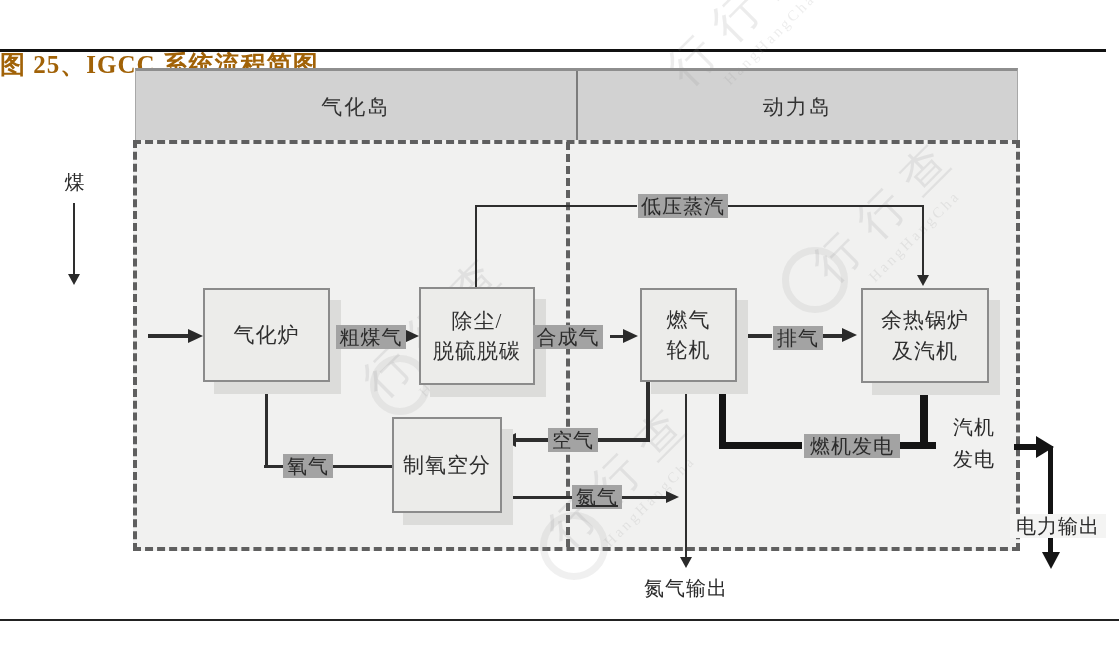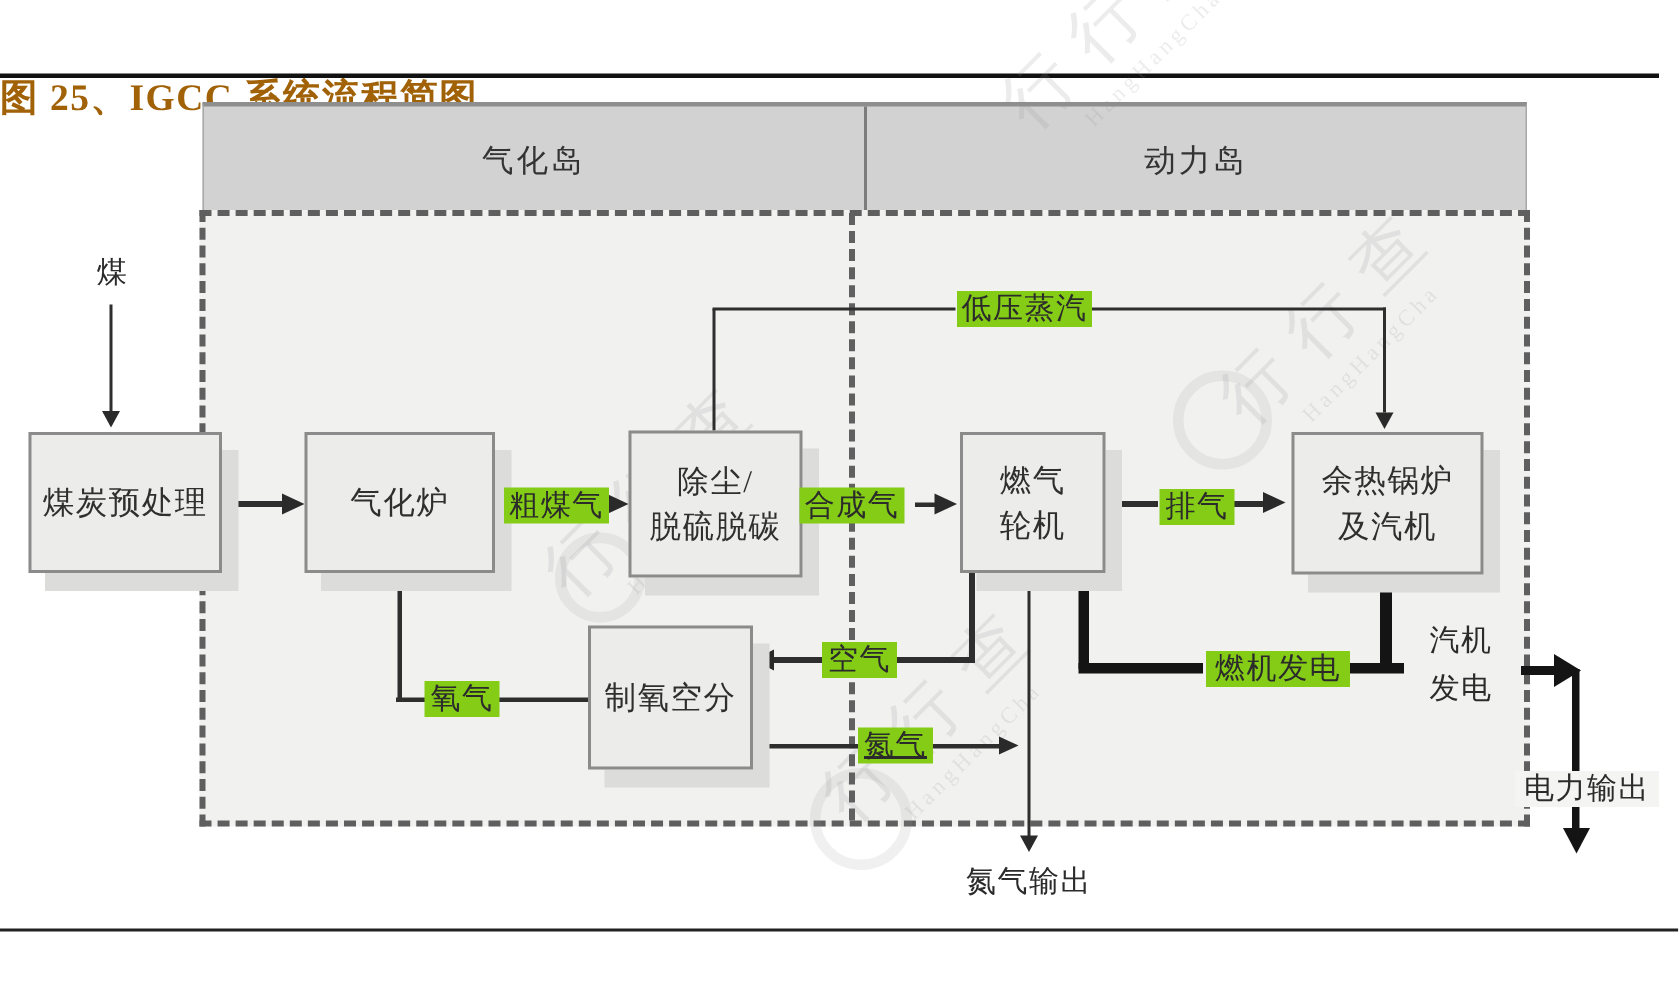--- a/index.html
+++ b/index.html
@@ -62,21 +62,21 @@
   .tr.u-s{border-left:6px solid transparent;border-right:6px solid transparent;border-bottom:11px solid #2a2a2a;}
   .tr.u-m{border-left:7px solid transparent;border-right:7px solid transparent;border-bottom:12px solid #2a2a2a;}
   .tr.r-xl{border-top:11px solid transparent;border-bottom:11px solid transparent;border-left:18px solid #141414;}
   .tr.d-xl{border-left:9px solid transparent;border-right:9px solid transparent;border-top:17px solid #141414;}
 
   
   .lbl{
     position:absolute;font-size:20px;color:#2b2b2b;text-align:center;white-space:nowrap;
     letter-spacing:1px;line-height:1.2;
   }
-  .lbl.bg{background:#84cc16;padding:0 2px;}
+  .lbl.bg{background:#a3a3a3;padding:0 2px;}
   .lbl.bgw{background:#f4f4f3;padding:0 2px;}
 
   .src-rule{position:absolute;left:0;top:619px;width:1119px;height:2px;background:#222;}
   .source{position:absolute;left:18px;top:632px;font-size:19px;color:#111;white-space:nowrap;letter-spacing:0.5px;}
 </style>
 </head>
 <body>
 
 <div class="canvas">
 
@@ -155,23 +155,20 @@
   <div class="ln thick" style="left:719px;top:442px;width:83px;height:7px;"></div>
   <div class="ln thick" style="left:897px;top:442px;width:39px;height:7px;"></div>
 
   <div class="ln thick" style="left:920px;top:382px;width:8px;height:64px;"></div>
 
   <div class="ln thick" style="left:1014px;top:444px;width:24px;height:6px;"></div>
   <div class="tr r-xl" style="left:1036px;top:436px;"></div>
   <div class="ln thick" style="left:1048px;top:446px;width:5px;height:108px;"></div>
   <div class="tr d-xl" style="left:1042px;top:552px;"></div>
 
-  <div class="pbox" style="left:19px;top:288px;width:129px;height:94px;">
-    <div>煤炭预处理</div>
-  </div>
   <div class="pbox" style="left:203px;top:288px;width:127px;height:94px;">
     <div>气化炉</div>
   </div>
   <div class="pbox" style="left:419px;top:287px;width:116px;height:98px;">
     <div>除尘/</div>
     <div>脱硫脱碳</div>
   </div>
   <div class="pbox" style="left:640px;top:288px;width:97px;height:94px;">
     <div>燃气</div>
     <div>轮机</div>

